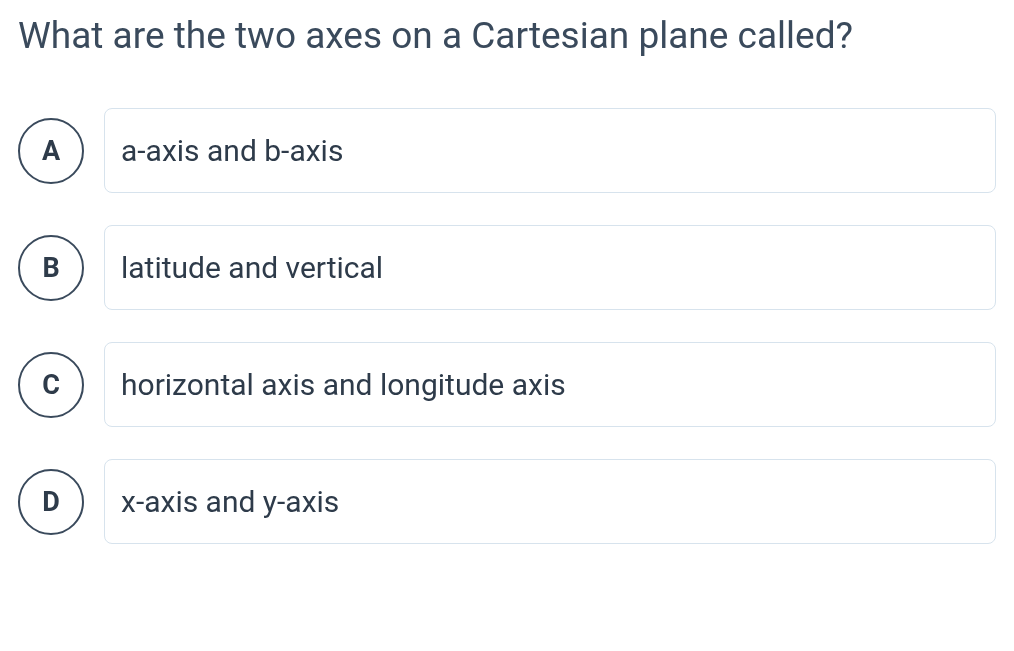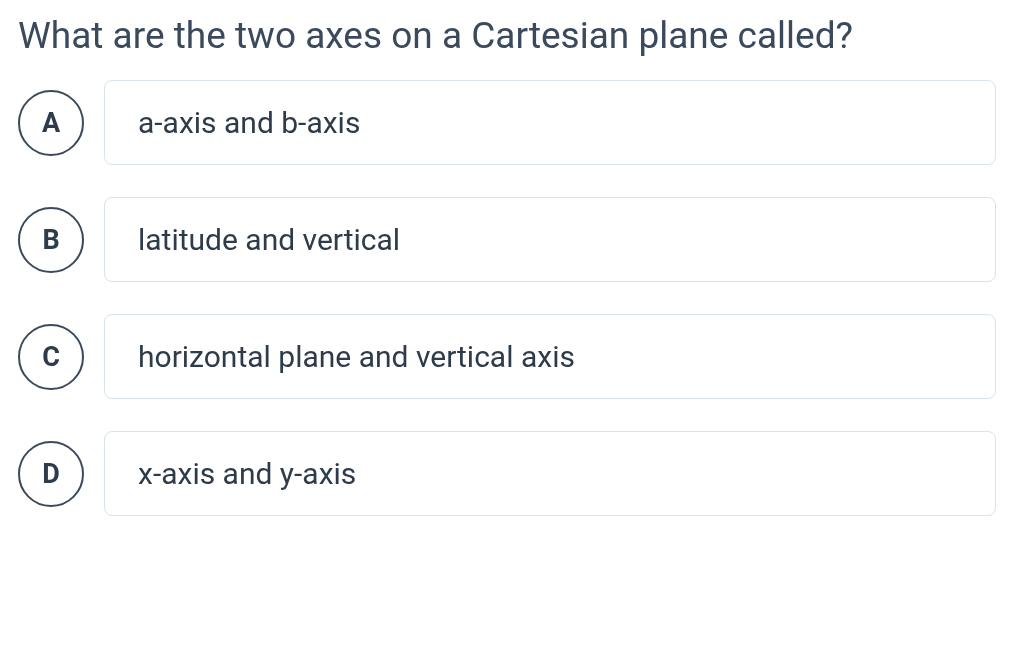--- a/index.html
+++ b/index.html
@@ -10,21 +10,21 @@
     body {
       font-family: -apple-system, BlinkMacSystemFont, "Segoe UI", Roboto, Helvetica, Arial, sans-serif;
       background: #ffffff;
       padding: 12px 18px;
       width: 1014px;
     }
     .question-text {
       font-size: 37px;
       color: #3a4a5c;
       font-weight: 400;
-      margin-bottom: 20px;
+      margin-bottom: 48px;
       line-height: 1.3;
     }
     .options-container {
       display: flex;
       flex-direction: column;
       gap: 32px;
     }
     .option-row {
       display: flex;
       align-items: center;
@@ -44,21 +44,21 @@
     }
     .option-letter {
       font-size: 27px;
       font-weight: 700;
       color: #2e3b4a;
     }
     .option-text-box {
       flex: 1;
       border: 1px solid #d7e3ed;
       border-radius: 8px;
-      padding: 24px 33px;
+      padding: 24px 16px;
       background: #ffffff;
       cursor: pointer;
       min-height: 80px;
       display: flex;
       align-items: flex-end;
     }
     .option-text {
       font-size: 30px;
       color: #2e3b4a;
       font-weight: 400;
@@ -87,21 +87,21 @@
     <div class="option-text-box">
       <span class="option-text">latitude and vertical</span>
     </div>
   </div>
 
   <div class="option-row">
     <div class="option-letter-circle">
       <span class="option-letter">C</span>
     </div>
     <div class="option-text-box">
-      <span class="option-text">horizontal plane and vertical axis</span>
+      <span class="option-text">horizontal axis and longitude axis</span>
     </div>
   </div>
 
   <div class="option-row">
     <div class="option-letter-circle">
       <span class="option-letter">D</span>
     </div>
     <div class="option-text-box">
       <span class="option-text">x-axis and y-axis</span>
     </div>

